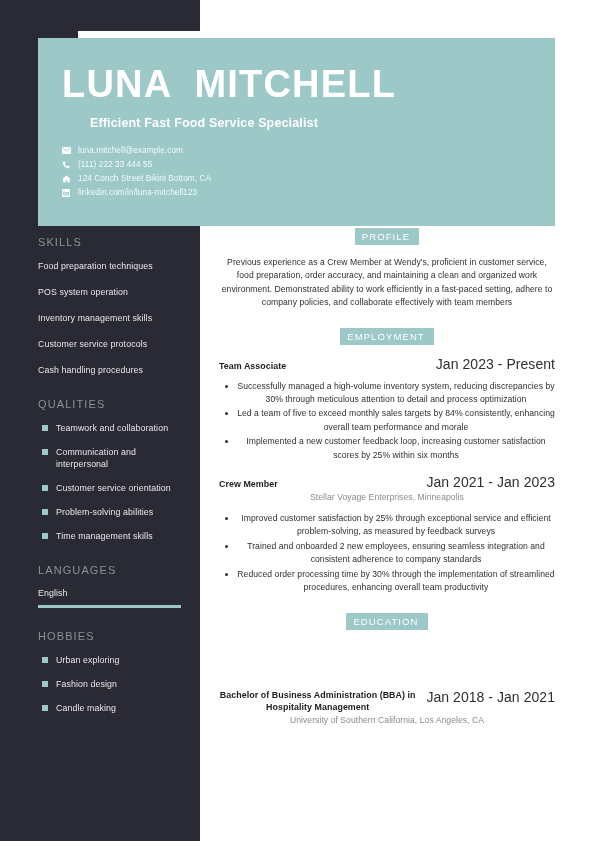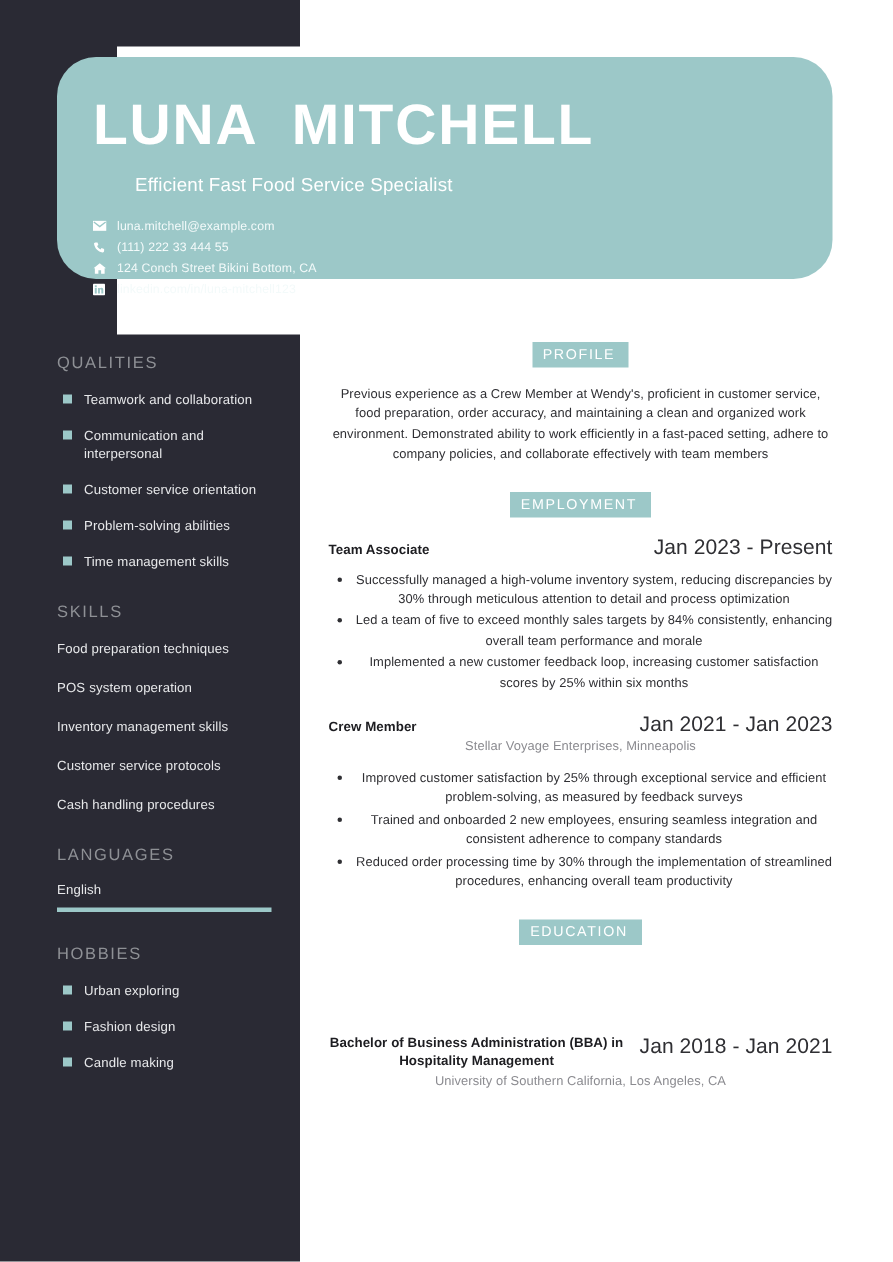--- a/index.html
+++ b/index.html
@@ -39,39 +39,38 @@
     height: 192px;
     background: #ffffff;
   }
 
   
   .header {
     position: absolute;
     left: 38px;
     top: 38px;
     width: 517px;
-    height: 148px;
+    height: 188px;
     background: #9cc8c8;
     box-sizing: border-box;
     padding: 26px 0 0 24px;
-    border-radius: 26px;
   }
   .full-name {
     color: #ffffff;
     font-size: 38px;
     font-weight: bold;
     letter-spacing: 1.2px;
     line-height: 40px;
     margin: 0;
     white-space: pre;
   }
   .job-title {
     color: #ffffff;
     font-size: 12.5px;
-    font-weight: normal;
+    font-weight: bold;
     margin: 12px 0 0 0;
     letter-spacing: 0.15px;
     padding-left: 28px;
   }
   .contact-list {
     margin-top: 14px;
   }
   .contact-row {
     display: flex;
     align-items: center;
@@ -277,50 +276,50 @@
         </span>
         <span class="contact-txt">linkedin.com/in/luna-mitchell123</span>
       </div>
 
     </div>
   </div>
 
   <div class="side-content">
 
     <div class="side-group">
-      <div class="side-heading">QUALITIES</div>
-      <div class="bullet-item">
-        <span class="bullet-sq"></span>
-        <span class="bullet-txt">Teamwork and collaboration</span>
-      </div>
-      <div class="bullet-item">
-        <span class="bullet-sq"></span>
-        <span class="bullet-txt">Communication and interpersonal</span>
-      </div>
-      <div class="bullet-item">
-        <span class="bullet-sq"></span>
-        <span class="bullet-txt">Customer service orientation</span>
-      </div>
-      <div class="bullet-item">
-        <span class="bullet-sq"></span>
-        <span class="bullet-txt">Problem-solving abilities</span>
-      </div>
-      <div class="bullet-item">
-        <span class="bullet-sq"></span>
-        <span class="bullet-txt">Time management skills</span>
-      </div>
-    </div>
-
-    <div class="side-group">
       <div class="side-heading">SKILLS</div>
       <div class="skill-item">Food preparation techniques</div>
       <div class="skill-item">POS system operation</div>
       <div class="skill-item">Inventory management skills</div>
       <div class="skill-item">Customer service protocols</div>
       <div class="skill-item">Cash handling procedures</div>
+    </div>
+
+    <div class="side-group">
+      <div class="side-heading">QUALITIES</div>
+      <div class="bullet-item">
+        <span class="bullet-sq"></span>
+        <span class="bullet-txt">Teamwork and collaboration</span>
+      </div>
+      <div class="bullet-item">
+        <span class="bullet-sq"></span>
+        <span class="bullet-txt">Communication and interpersonal</span>
+      </div>
+      <div class="bullet-item">
+        <span class="bullet-sq"></span>
+        <span class="bullet-txt">Customer service orientation</span>
+      </div>
+      <div class="bullet-item">
+        <span class="bullet-sq"></span>
+        <span class="bullet-txt">Problem-solving abilities</span>
+      </div>
+      <div class="bullet-item">
+        <span class="bullet-sq"></span>
+        <span class="bullet-txt">Time management skills</span>
+      </div>
     </div>
 
     <div class="side-group">
       <div class="side-heading">LANGUAGES</div>
       <div>
         <div class="lang-name">English</div>
         <div class="lang-track"></div>
       </div>
     </div>
 

